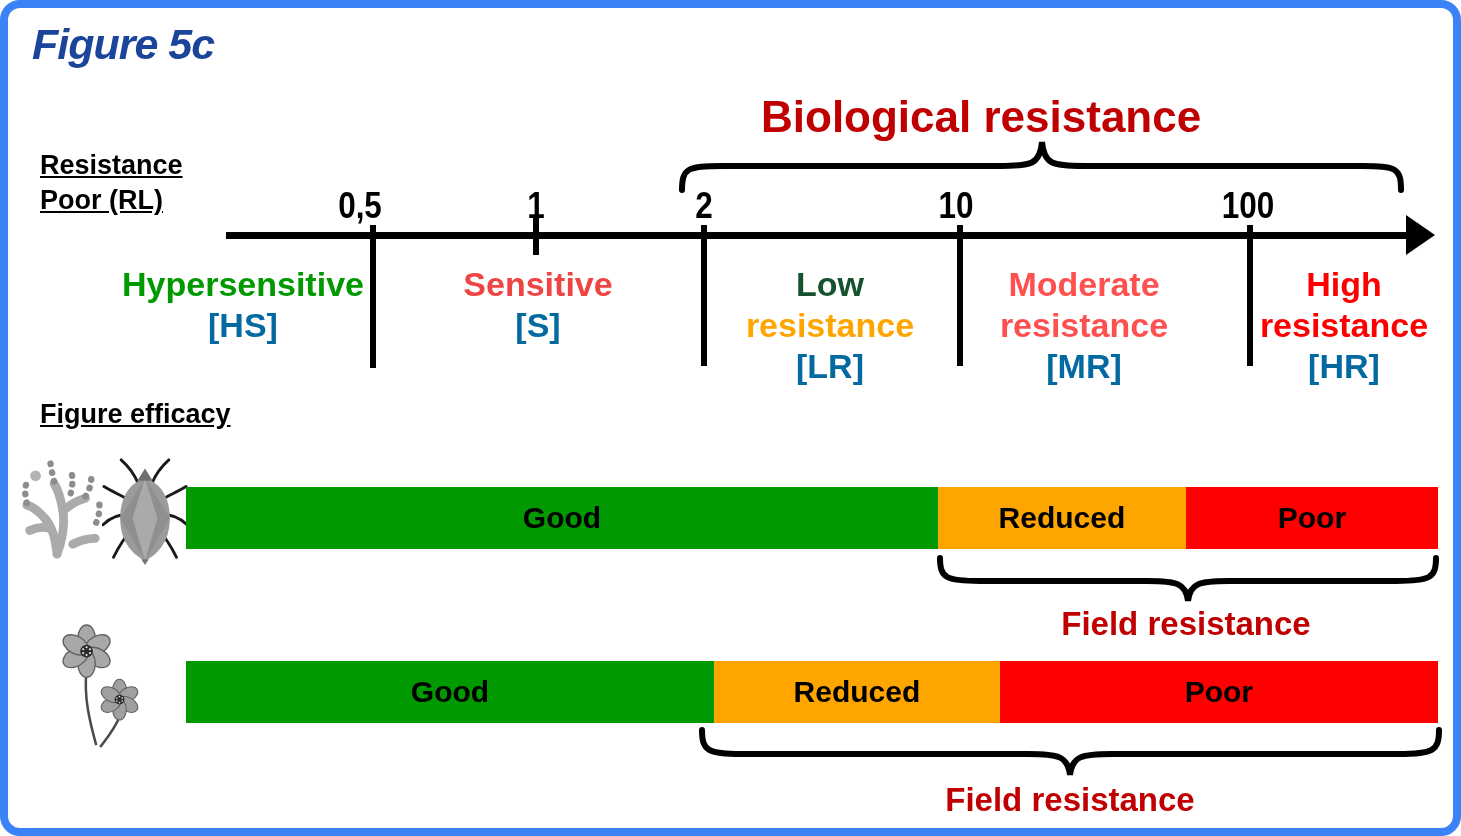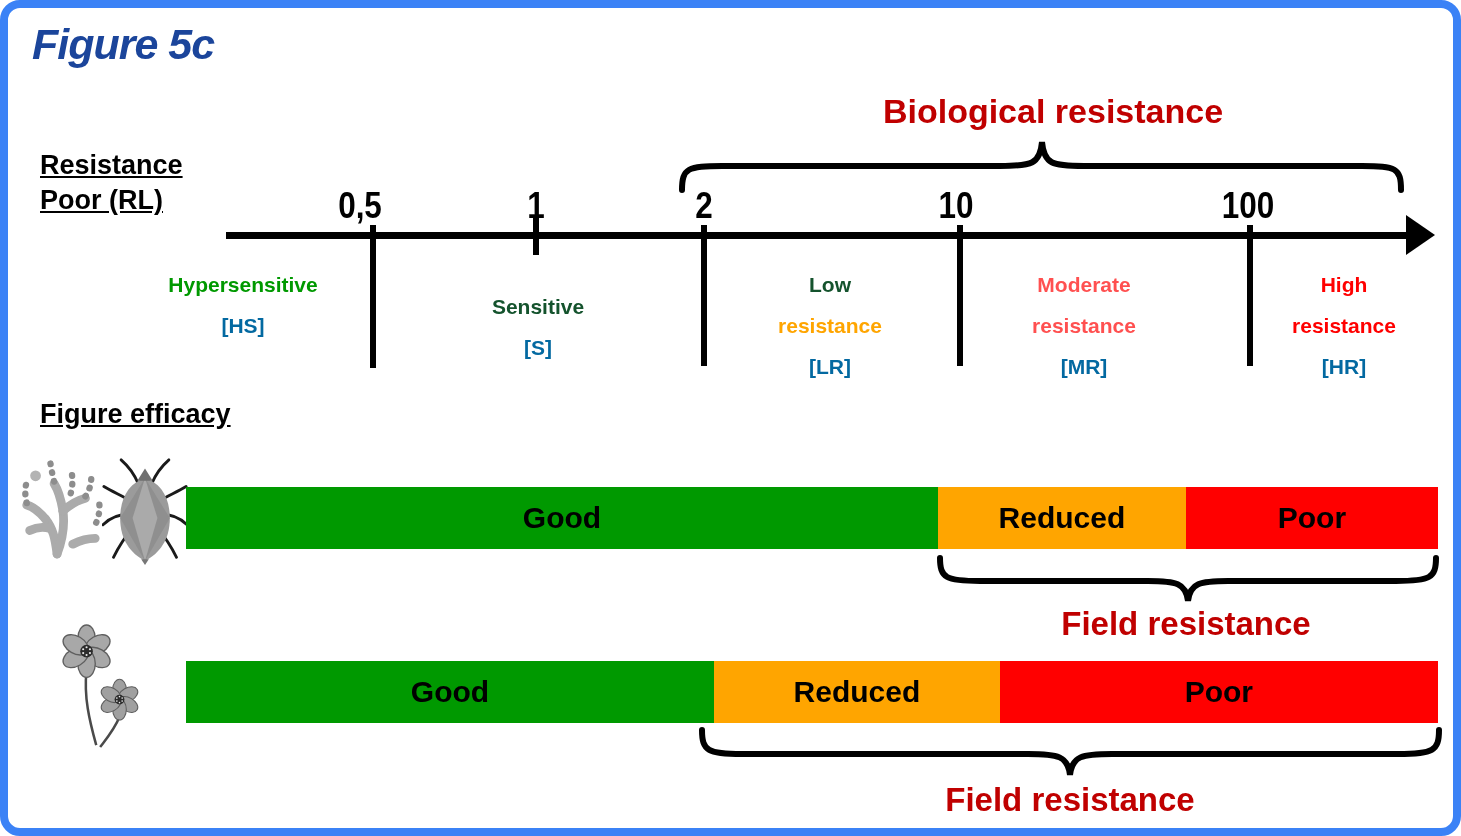--- a/index.html
+++ b/index.html
@@ -4,28 +4,28 @@
 <style>
   html,body{margin:0;padding:0;background:#ffffff;}
   *{box-sizing:border-box;}
   .canvas{
     position:relative;width:1461px;height:836px;background:#ffffff;
     border:8px solid #3b82f6;border-radius:20px;overflow:hidden;
     font-family:"Liberation Sans", sans-serif;color:#000;
   }
   .abs{position:absolute;}
   .fig-title{left:24px;top:12px;font-size:43px;font-weight:700;font-style:italic;color:#1B459B;letter-spacing:-1px;}
-  .bio-label{left:795px;top:84px;width:500px;text-align:center;font-size:34px;font-weight:700;color:#C00000;}
+  .bio-label{left:753px;top:84px;width:500px;font-size:44px;font-weight:700;color:#C00000;}
   .rl-label{left:32px;top:140px;font-size:27px;font-weight:700;line-height:35px;}
   .rl-label span{text-decoration:underline;}
   .axis-line{left:218px;top:224px;width:1185px;height:7px;background:#000;}
   .axis-arrow{left:1398px;top:207px;width:0;height:0;border-top:20px solid transparent;border-bottom:20px solid transparent;border-left:29px solid #000;}
   .tick-label{top:178px;width:120px;text-align:center;font-size:37px;font-weight:700;line-height:40px;transform:scaleX(.85);transform-origin:center;}
   .tick-line{width:6px;background:#000;}
-  .zone{top:256px;text-align:center;font-weight:700;font-size:21px;line-height:41px;}
+  .zone{top:256px;text-align:center;font-weight:700;font-size:34px;line-height:41px;}
   .zone-code{color:#0369a1;}
   .fe-label{left:32px;top:391px;font-size:27px;font-weight:700;}
   .fe-label span{text-decoration:underline;}
   .bar-row{left:178px;width:1252px;height:62px;display:flex;}
   .bar-seg{height:100%;display:flex;align-items:center;justify-content:center;font-size:30px;font-weight:700;color:#000;}
   .brace-svg{display:block;}
   .fr-label{width:500px;text-align:center;font-size:33px;font-weight:700;color:#C00000;}
   svg{display:block;}
 </style>
 </head>
@@ -59,21 +59,21 @@
   <div class="abs tick-line" style="left:525px;top:210px;height:37px;"></div>
   <div class="abs tick-line" style="left:693px;top:217px;height:141px;"></div>
   <div class="abs tick-line" style="left:949px;top:217px;height:141px;"></div>
   <div class="abs tick-line" style="left:1239px;top:217px;height:141px;"></div>
 
   <div class="abs zone" style="left:95px;width:280px;">
     <div class="zone-name" style="color: rgb(0, 153, 0);">Hypersensitive</div>
     <div class="zone-code">[HS]</div>
   </div>
   <div class="abs zone" style="left:390px;width:280px;">
-    <div class="zone-name" style="color: #14532d; margin-top: 22px;">Sensitive</div>
+    <div class="zone-name" style="color: #ef4444;">Sensitive</div>
     <div class="zone-code">[S]</div>
   </div>
   <div class="abs zone" style="left:682px;width:280px;">
     <div class="zone-name" style="color: #14532d;">Low</div>
     <div class="zone-name" style="color: rgb(255, 165, 0);">resistance</div>
     <div class="zone-code">[LR]</div>
   </div>
   <div class="abs zone" style="left:936px;width:280px;">
     <div class="zone-name" style="color: rgb(255, 80, 80);">Moderate</div>
     <div class="zone-name" style="color: rgb(255, 80, 80);">resistance</div>

